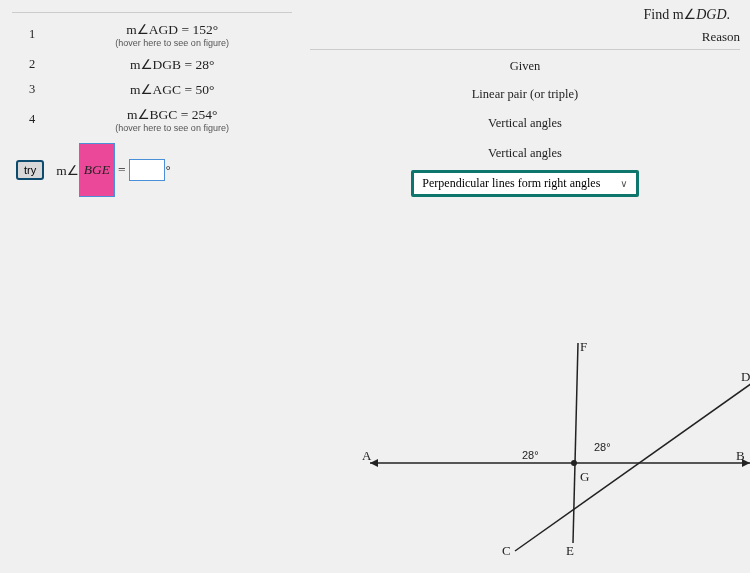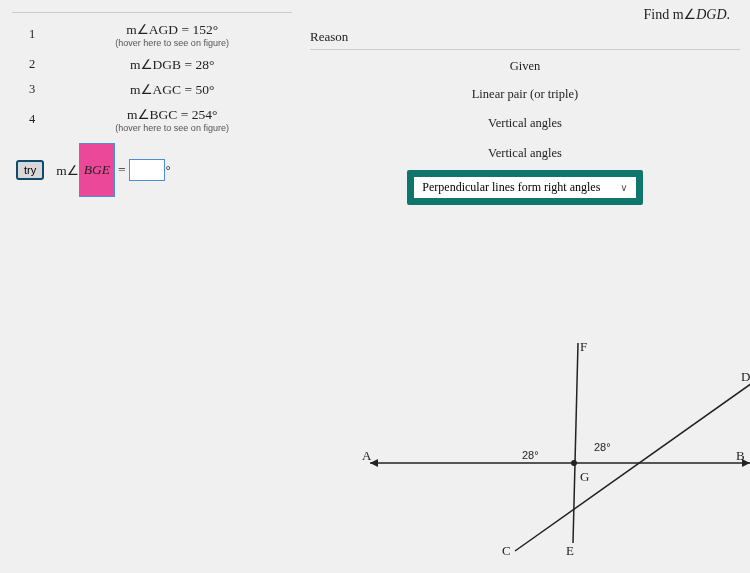--- a/index.html
+++ b/index.html
@@ -141,21 +141,21 @@
     .top-title {
       text-align: right;
       font-size: 14px;
       font-family: Georgia, serif;
       color: #222;
       margin-bottom: 6px;
       padding-right: 10px;
     }
 
     .reason-header {
-      text-align: left;
+      text-align: right;
       font-size: 13px;
       color: #222;
       margin-bottom: 4px;
     }
 
     .reasons-list {
       list-style: none;
       padding: 0;
     }
 
@@ -174,21 +174,21 @@
 
     .reason-dropdown-row {
       display: flex;
       align-items: center;
       justify-content: center;
       margin-top: 2px;
     }
 
     .reason-dropdown {
       background: white;
-      border: 7px solid #0f766e;
+      border: 3px solid #0f766e;
       border-radius: 2px;
       padding: 3px 8px;
       font-size: 12px;
       font-family: Georgia, serif;
       cursor: pointer;
       display: flex;
       align-items: center;
       gap: 20px;
     }
 

